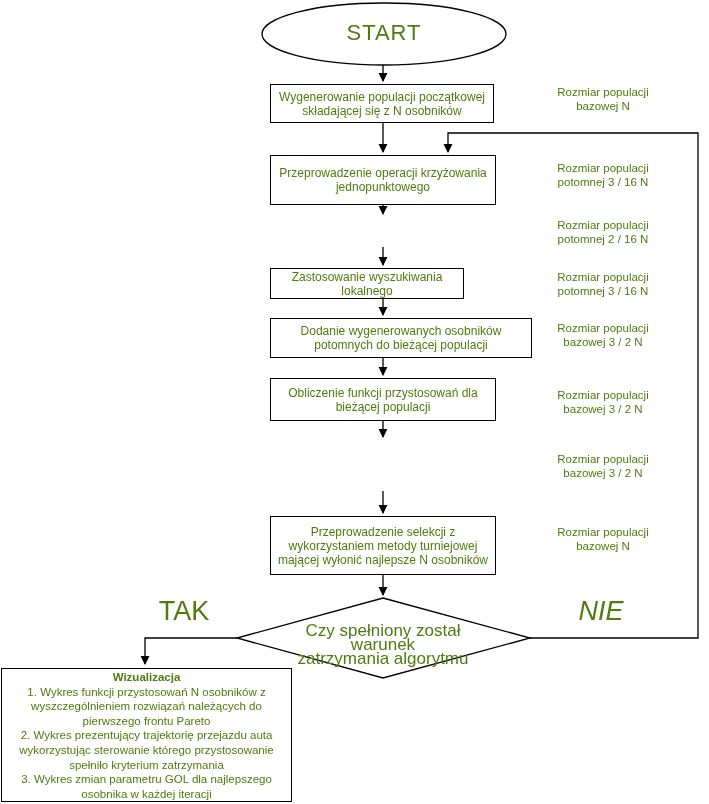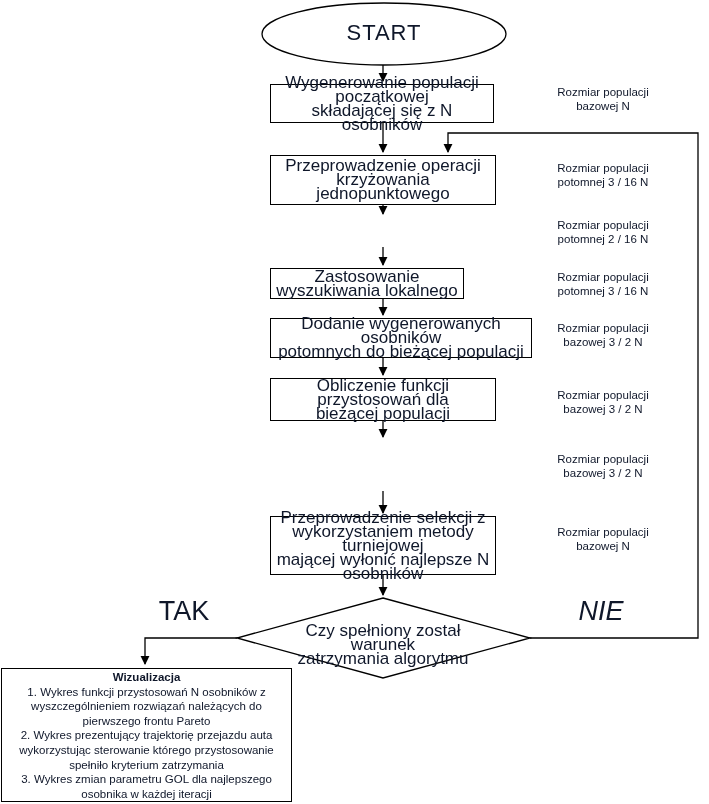--- a/index.html
+++ b/index.html
@@ -6,21 +6,21 @@
     margin: 0;
     padding: 0;
     background: #ffffff;
   }
   .canvas {
     position: relative;
     width: 709px;
     height: 804px;
     background: #ffffff;
     font-family: "Liberation Sans", sans-serif;
-    color: #0f172a;
+    color: #4d7c0f;
     overflow: hidden;
   }
   svg.lines {
     position: absolute;
     left: 0;
     top: 0;
     width: 709px;
     height: 804px;
   }
   .start-label {
@@ -34,21 +34,21 @@
   }
   .step {
     position: absolute;
     box-sizing: border-box;
     border: 1.4px solid #000000;
     background: #ffffff;
     display: flex;
     align-items: center;
     justify-content: center;
     text-align: center;
-    font-size: 17px;
+    font-size: 12px;
     line-height: 14px;
     white-space: pre-line;
     padding: 0 3px;
   }
   .note {
     position: absolute;
     left: 523px;
     width: 160px;
     text-align: center;
     font-size: 11.5px;

